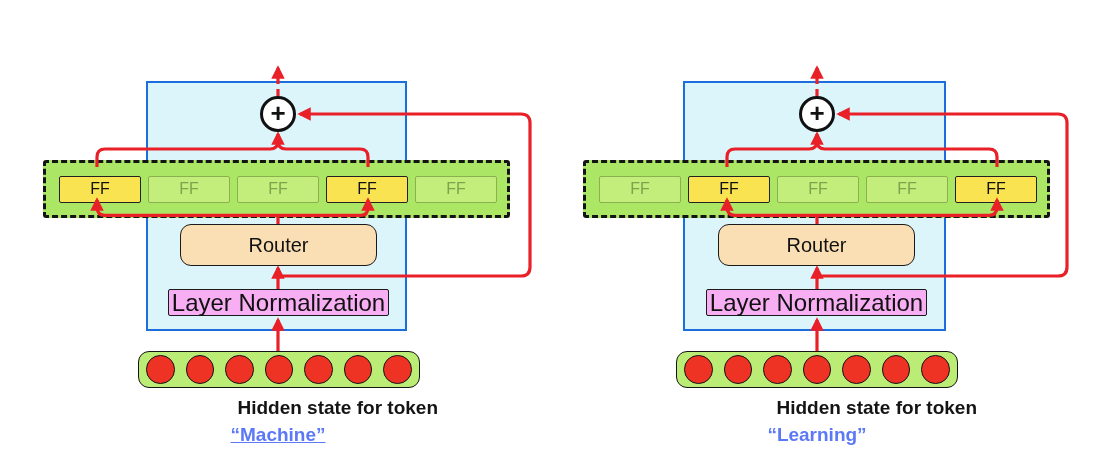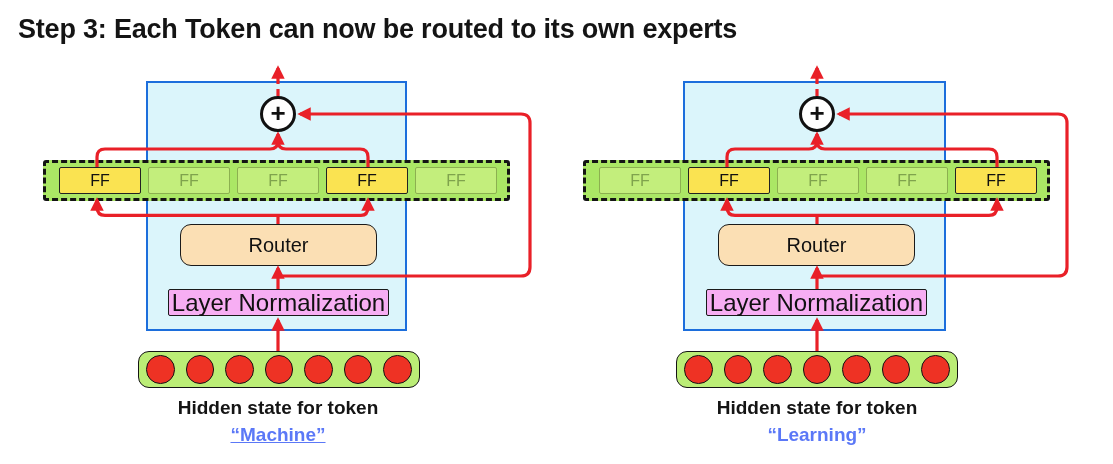--- a/index.html
+++ b/index.html
@@ -14,21 +14,21 @@
   .diagram div{box-sizing:border-box;}
   .bluebox{
     position:absolute;top:81px;height:250px;
     background:var(--box-blue-fill,#DBF5FB);
     border:2.5px solid var(--box-blue-border,#1C6EDC);
     z-index:1;
   }
   .d0 .bluebox{left:146px;width:261px;}
   .d1 .bluebox{left:683px;width:263px;}
   .experts{
-    position:absolute;top:160px;width:467px;height:41px;z-index:2;
+    position:absolute;top:160px;width:467px;height:58px;z-index:2;
     background:var(--expert-green,#ABE765);
     border:3px dashed #141414;border-radius:3px;
     display:flex;align-items:center;justify-content:space-between;
     padding:0 10px 0 13px;
   }
   .d0 .experts{left:43px;}
   .d1 .experts{left:583px;}
   .ff{
     width:82px;height:27px;display:flex;align-items:center;justify-content:center;
     font-size:16px;font-weight:500;border-radius:2px;
@@ -69,38 +69,37 @@
   }
   .sum{
     position:absolute;top:96px;width:36px;height:36px;z-index:5;
     background:#fff;border:3.5px solid #111;border-radius:50%;
     display:flex;align-items:center;justify-content:center;
     font-size:26px;font-weight:700;color:#111;line-height:1;padding-bottom:2px;
   }
   .d0 .sum{left:260px;}
   .d1 .sum{left:799px;}
   .hlabel{
-    position:absolute;top:397px;width:320px;text-align:center;
+    position:absolute;top:397px;width:320px;text-align:right;
     font-size:19px;font-weight:800;color:#141414;white-space:nowrap;
   }
   .d0 .hlabel{left:118px;}
   .d1 .hlabel{left:657px;}
   .tlabel{
     position:absolute;top:424px;width:320px;text-align:center;
     font-size:19px;font-weight:800;color:var(--token-blue,#5B78F7);white-space:nowrap;
   }
   .d0 .tlabel{left:118px;text-decoration:underline;}
   .d1 .tlabel{left:657px;}
   .arrows{position:absolute;left:0;top:0;z-index:4;pointer-events:none;}
 </style>
 </head>
 <body>
 
 <div class="stage">
-  <h1 class="title">Step 3: Each Token can now be routed to its own experts</h1>
 
   <svg class="arrows" width="1113" height="464" viewBox="0 0 1113 464">
     <defs>
       <marker id="arr" viewBox="0 0 10 10" refX="8" refY="5" markerWidth="4.2" markerHeight="4.2" orient="auto-start-reverse">
         <path d="M0,0 L10,5 L0,10 z" fill="#E92028"></path>
       </marker>
     </defs>
     <g stroke="#E92028" stroke-width="3.2" fill="none">
 
       <path d="M278,276 H521 Q530,276 530,267 V123 Q530,114 521,114 H300" marker-end="url(#arr)"></path>

